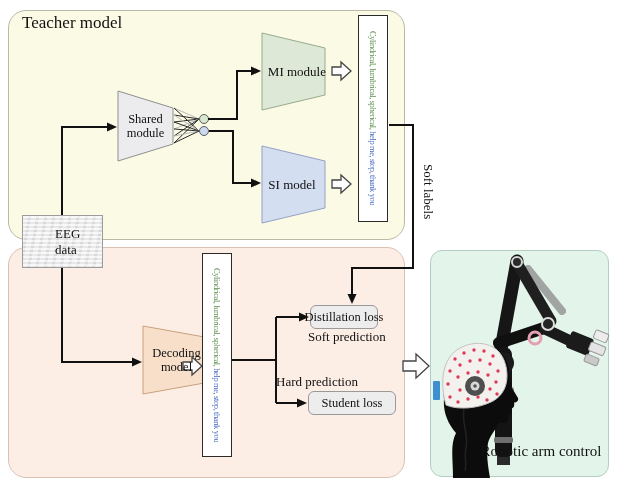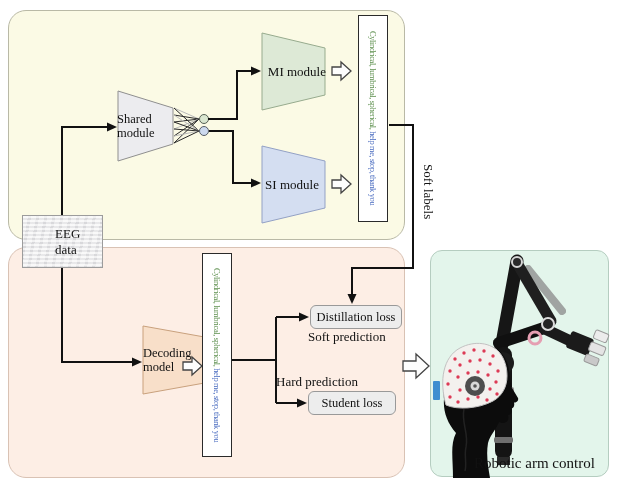--- a/index.html
+++ b/index.html
@@ -6,21 +6,21 @@
   .canvas {
     position:relative; width:621px; height:487px; background:#ffffff;
     font-family:"Liberation Serif", serif; color:#111; overflow:hidden;
   }
   .abs { position:absolute; }
   .panel { position:absolute; border:1px solid; border-radius:18px; box-sizing:border-box; }
   .teacher-panel { background:var(--teacher-bg); border-color:var(--teacher-border); }
   .student-panel { background:var(--student-bg); border-color:var(--student-border); }
   .robot-panel  { background:var(--robot-bg);  border-color:var(--robot-border); border-radius:12px; }
   .panel-title { font-size:17px; line-height:1; }
-  .modlabel { text-align:left; line-height:1.15; font-size:12.5px; }
+  .modlabel { text-align:center; line-height:1.15; font-size:12.5px; }
   .simple-label { font-size:13px; line-height:1.1; white-space:nowrap; }
   .lossbox {
     position:absolute; box-sizing:border-box; border:1px solid var(--loss-border);
     background:var(--loss-fill); border-radius:6px; display:flex; align-items:center;
     justify-content:center; font-size:12.5px; white-space:nowrap;
   }
   .eegbox {
     position:absolute; box-sizing:border-box; border:1px solid var(--eeg-border);
     background:var(--eeg-fill);
     background-image:
@@ -32,31 +32,32 @@
     position:absolute; box-sizing:border-box; border:1.5px solid #2a2a2a; background:#fff;
     display:flex; align-items:center; justify-content:center;
   }
   .vtext {
     writing-mode:vertical-rl; font-size:8.5px; letter-spacing:-0.4px; line-height:1;
     white-space:nowrap;
   }
   .grasp  { color:var(--grasp-text); }
   .speech { color:var(--speech-text); }
   .softlabels { writing-mode:vertical-rl; font-size:13px; white-space:nowrap; }
-  .caption { position:absolute; left:0; right:0; bottom:4px; text-align:left; font-size:15px;padding-left:43px; }
+  .caption { position:absolute; left:0; right:0; bottom:16px; text-align:center; font-size:15px;padding-left:43px; }
   svg.overlay { position:absolute; left:0; top:0; z-index:2; }
   .txt { z-index:3; }
   .boxz { z-index:3; }
 </style>
 </head>
 <body>
 
 <div class="canvas">
 
   <div class="panel teacher-panel" style="left:8px; top:10px; width:397px; height:230px;"></div>
+  <div class="abs panel-title txt" style="left:22px; top:14px;">Teacher model</div>
 
   <div class="panel student-panel" style="left:8px; top:247px; width:397px; height:231px;"></div>
 
   <div class="panel robot-panel" style="left:430px; top:250px; width:179px; height:227px;">
     <svg width="179" height="227" viewBox="0 0 179 227">
 
       <g>
         <line x1="70" y1="98" x2="86" y2="10" stroke="#161616" stroke-width="13" stroke-linecap="round"></line>
         <line x1="97" y1="18" x2="131" y2="60" stroke="#8a8a8a" stroke-width="8" stroke-linecap="round" opacity="0.75"></line>
         <line x1="86" y1="12" x2="120" y2="70" stroke="#1f1f1f" stroke-width="11" stroke-linecap="round"></line>
@@ -173,38 +174,38 @@
       <path d="M403,361 h13 v-7 l13,12 -13,12 v-7 h-13 z"></path>
     </g>
   </svg>
 
   <div class="eegbox boxz" style="left:22px; top:215px; width:81px; height:53px;padding-left:32px;">
     <span>EEG data</span>
   </div>
 
   <div class="abs modlabel txt" style="left:117px; top:112px; width:57px;">Shared module</div>
   <div class="abs simple-label txt" style="left:258px; top:65px; width:68px; text-align:right;">MI module</div>
-  <div class="abs simple-label txt" style="left:258px; top:178px; width:68px; text-align:center;">SI module</div>
+  <div class="abs simple-label txt" style="left:258px; top:178px; width:68px; text-align:center;">SI model</div>
   <div class="abs modlabel txt" style="left:143px; top:346px; width:67px;">Decoding model</div>
 
   <div class="vbox boxz" style="left:358px; top:15px; width:30px; height:207px;">
     <div class="vtext">
       <span class="grasp">Cylindrical, lumbrical, spherical,</span><span> </span><span class="speech">help me, stop, thank you</span>
     </div>
   </div>
 
   <div class="vbox boxz" style="left:202px; top:253px; width:30px; height:204px;">
     <div class="vtext">
       <span class="grasp">Cylindrical, lumbrical, spherical,</span><span> </span><span class="speech">help me, stop, thank you</span>
     </div>
   </div>
 
   <div class="abs softlabels txt" style="left:420px; top:164px; height:72px;">Soft labels</div>
 
-  <div class="lossbox boxz" style="left:310px; top:305px; width:92px; height:24px;">
+  <div class="lossbox boxz" style="left:310px; top:305px; width:68px; height:24px;">
     <span>Distillation loss</span>
   </div>
   <div class="lossbox boxz" style="left:308px; top:391px; width:88px; height:24px;">
     <span>Student loss</span>
   </div>
 
   <div class="abs simple-label txt" style="left:276px; top:330px;padding-left:32px;">Soft prediction</div>
   <div class="abs simple-label txt" style="left:276px; top:375px;">Hard prediction</div>
 
 </div>

